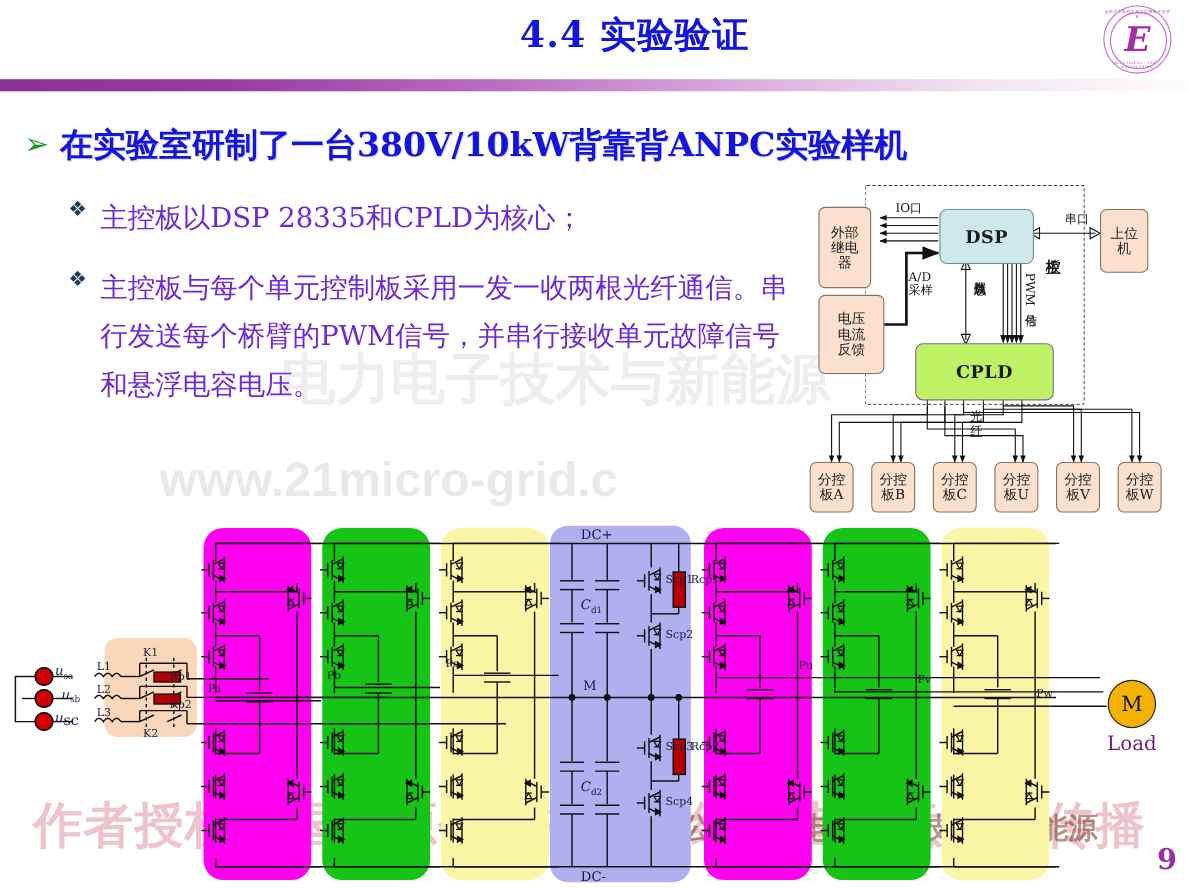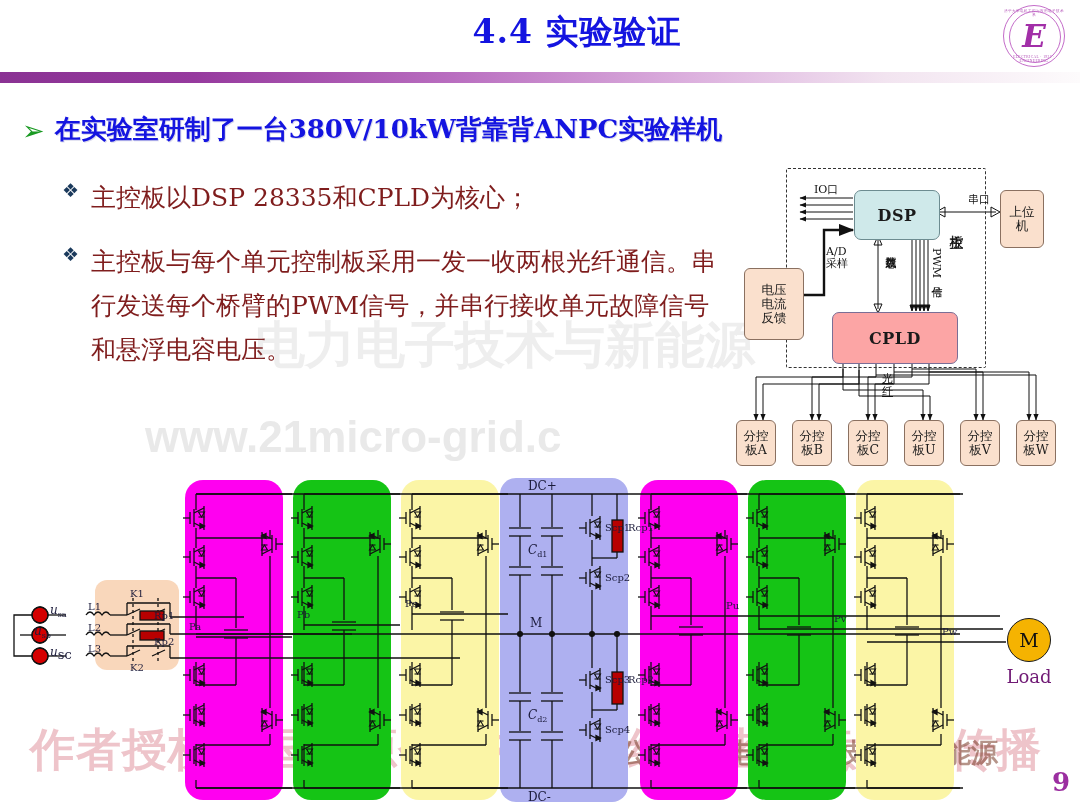--- a/index.html
+++ b/index.html
@@ -39,28 +39,28 @@
 
   .slide-title {
     position:absolute; left:0; top:10px; width:1080px; text-align:center;
     font-size:33px; font-weight:bold; color:#1414e0;
     font-family:"DejaVu Serif", serif; letter-spacing:1px;margin-left:37px;
   }
 
   
   .lvl1 { position:absolute; left:22px; top:112px; display:flex; align-items:flex-start; gap:10px;}
   .arrow-bullet { color:#1a9a23; font-size:27px; line-height:1; margin-top:6px;}
-  .lvl1-txt { font-size:26px; font-weight:bold; color:#1414e0; font-family:"DejaVu Serif", serif;
+  .lvl1-txt { font-size:30px; font-weight:bold; color:#1414e0; font-family:"DejaVu Serif", serif;
      text-shadow:1px 1px 0 rgba(150,150,200,0.35); white-space:nowrap;}
 
   .lvl2 { position:absolute; left:62px; display:flex; align-items:flex-start; gap:12px;}
   .l2a { top:176px; }
   .l2b { top:240px; }
   .dia-bullet { color:#1b3a5c; font-size:19px; line-height:1; margin-top:5px;}
-  .lvl2-txt { font-size:25px; color:#7f1d1d; font-family:"DejaVu Serif", serif; line-height:44px;
+  .lvl2-txt { font-size:25px; color:#6d28d9; font-family:"DejaVu Serif", serif; line-height:44px;
      width:630px;}
 
   
   .wm { position:absolute; pointer-events:none; font-weight:bold; white-space:nowrap;}
   .wm1 { left:255px; top:312px; font-size:50px; color:rgba(120,120,120,0.13);
      font-family:Liberation Sans, sans-serif; }
   .wm2 { left:145px; top:412px; font-size:44px; color:rgba(120,120,120,0.16);
      font-family:"Liberation Sans", sans-serif; }
   .wm3 { left:30px; top:720px; font-size:45px; color:rgba(200,60,80,0.30);
      font-family:"DejaVu Sans", sans-serif; letter-spacing:1px;}
@@ -72,21 +72,21 @@
      font-family:"DejaVu Serif", serif; font-weight:bold;}
 
   
   #blockdiag { position:absolute; left:726px; top:172px; width:346px; height:300px; }
   .bd-box { position:absolute; border:1px solid #8a7060; border-radius:7px;
      background:#fae0cd; color:#1a1a1a; font-family:"DejaVu Serif", serif;
      display:flex; align-items:center; justify-content:center; text-align:center;
      font-size:13px; line-height:15px; }
   .bd-box.proc { background:#cfe9ea; border-color:#6d8c91; font-family:"DejaVu Serif", serif;
      font-size:16px; font-weight:bold; letter-spacing:0.5px;}
-  .bd-box.cpld { background:#fca5a5; border-color:#7a6e96; font-size:16px; font-weight:bold;
+  .bd-box.cpld { background:#bef264; border-color:#7a6e96; font-size:16px; font-weight:bold;
      letter-spacing:0.5px;}
   .bd-box.sub { font-size:12.5px; line-height:14px; border-radius:6px;}
   .bd-dash { position:absolute; border:1.3px dashed #333; border-radius:2px;}
   .bd-lbl { position:absolute; font-size:11px; color:#111; font-family:"DejaVu Serif", serif;
      line-height:12px; }
   .bd-lbl.v { writing-mode:vertical-rl; }
 
   
   #circuit { position:absolute; left:0; top:470px; width:1080px; height:337px;}
   .leg { position:absolute; top:10px; width:98px; height:320px; border-radius:18px;}
@@ -202,20 +202,23 @@
         <path d="M186,197 L250,197 L250,248" marker-end="url(#ar)"></path>
         <path d="M203,200 L257,200 L257,248" marker-end="url(#ar)"></path>
         <path d="M168,200 L303,200 L303,248" marker-end="url(#ar)"></path>
         <path d="M150,203 L310,203 L310,248" marker-end="url(#ar)"></path>
       </g>
     </svg>
 
     <div class="bd-dash" style="left:60px;top:-4px;width:200px;height:200px;"></div>
     <div class="bd-lbl v" style="left:225px;top:52px;font-size:14px;">主控板</div>
 
+    <div class="bd-box sub" style="left:18px;top:16px;width:48px;height:74px;white-space:pre-line;">外部
+继电
+器</div>
     <div class="bd-box sub" style="left:18px;top:96px;width:60px;height:72px;white-space:pre-line;">电压
 电流
 反馈</div>
     <div class="bd-box proc" style="left:128px;top:18px;width:86px;height:50px;">DSP</div>
     <div class="bd-box cpld" style="left:106px;top:140px;width:126px;height:52px;">CPLD</div>
     <div class="bd-box sub" style="left:274px;top:18px;width:44px;height:58px;white-space:pre-line;">上位
 机</div>
 
     <div class="bd-lbl" style="left:88px;top:12px;">IO口</div>
     <div class="bd-lbl" style="left:100px;top:74px;white-space:pre-line;">A/D
@@ -591,21 +594,21 @@
       <g stroke="#111" stroke-width="1.3" fill="none">
         <line x1="747" y1="146" x2="1000" y2="146"></line>
         <line x1="855" y1="159" x2="1003" y2="159"></line>
         <line x1="955" y1="172" x2="1006" y2="172"></line>
       </g>
     </svg>
 
     <div class="ct ct-m" style="left:50px;top:133px;">
       <i>u</i><sub style="font-size:8px">sa</sub>
     </div>
-    <div class="ct ct-m" style="left:34px;top:154px;">
+    <div class="ct ct-m" style="left:56px;top:154px;">
       <i>u</i><sub style="font-size:8px">sb</sub>
     </div>
     <div class="ct ct-m" style="left:50px;top:175px;">
       <i>u</i><sub style="font-size:13px">sc</sub>
     </div>
     <div class="ct ct-s" style="left:88px;top:131px;">L1</div>
     <div class="ct ct-s" style="left:88px;top:152px;">L2</div>
     <div class="ct ct-s" style="left:88px;top:173px;">L3</div>
     <div class="ct ct-s" style="left:130px;top:118px;">K1</div>
     <div class="ct ct-s" style="left:130px;top:192px;">K2</div>

